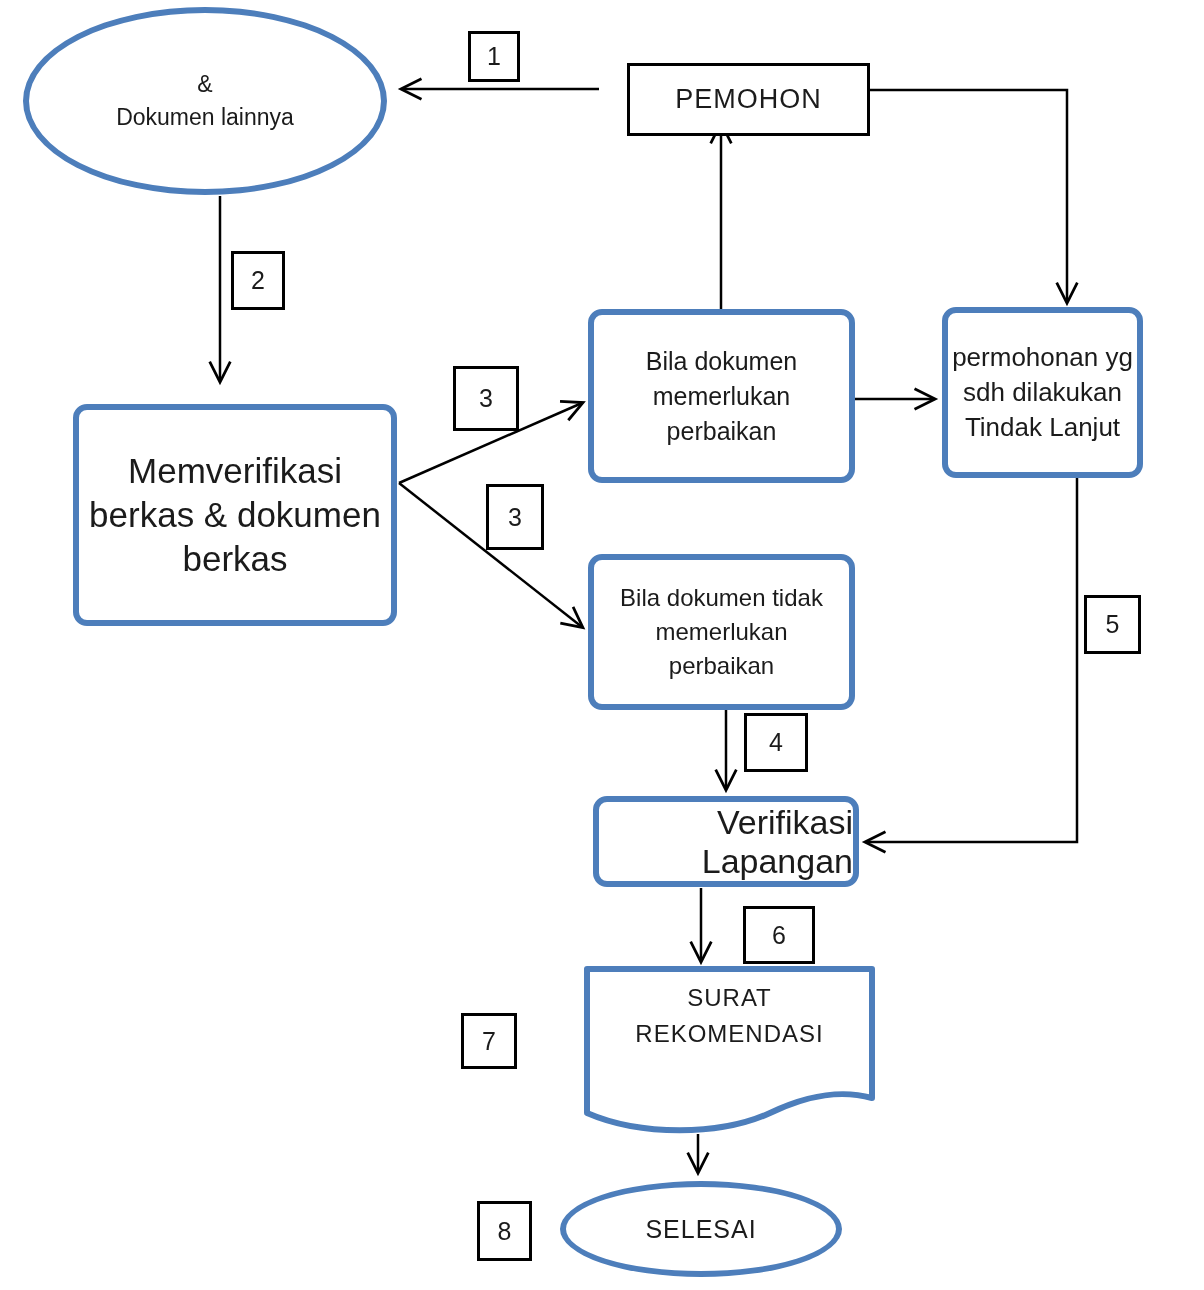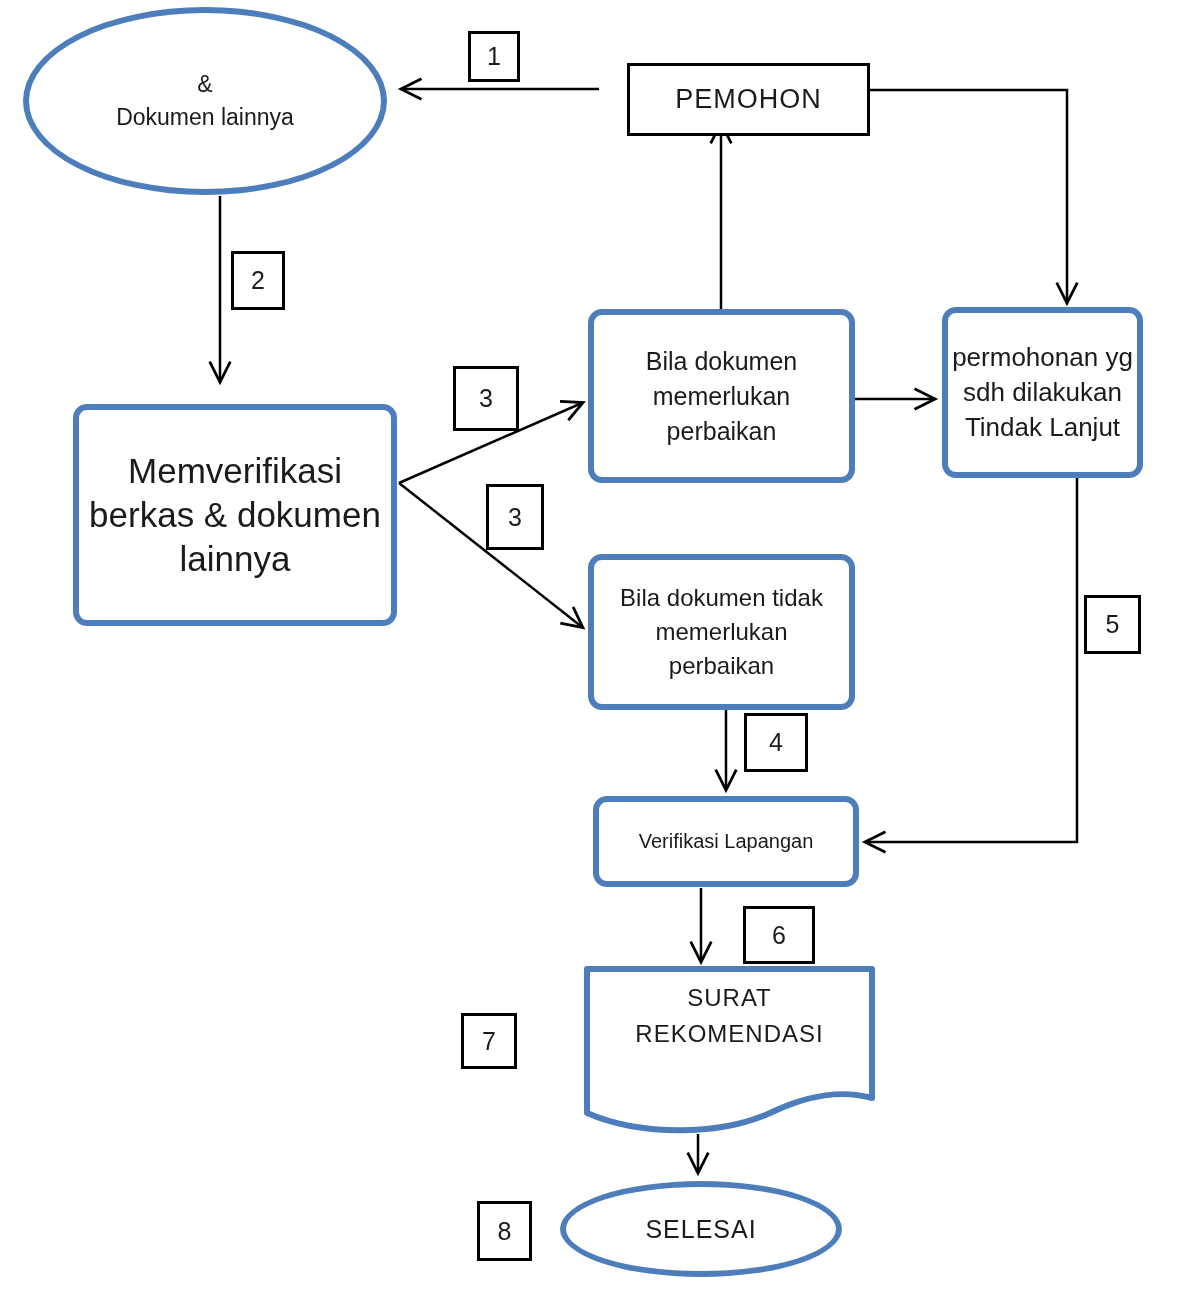--- a/index.html
+++ b/index.html
@@ -75,42 +75,42 @@
     <span>Dokumen lainnya</span>
   </div>
 
   <div class="node blackbox" style="left:599px;top:63px;width:243px;height:73px;font-size:27px;letter-spacing:1px;margin-left:28px;">
     <span>PEMOHON</span>
   </div>
 
   <div class="node blue" style="left:73px;top:388px;width:324px;height:222px;font-size:35px;line-height:44px;margin-top:16px;">
     <span>Memverifikasi</span>
     <span>berkas &amp; dokumen</span>
-    <span>lainnya</span>
+    <span>berkas</span>
   </div>
 
   <div class="node blue" style="left:588px;top:309px;width:267px;height:174px;font-size:25px;line-height:35px;">
     <span>Bila dokumen</span>
     <span>memerlukan</span>
     <span>perbaikan</span>
   </div>
 
   <div class="node blue" style="left:942px;top:307px;width:201px;height:171px;font-size:26px;line-height:35px;">
     <span>permohonan yg</span>
     <span>sdh dilakukan</span>
     <span>Tindak Lanjut</span>
   </div>
 
   <div class="node blue" style="left:588px;top:554px;width:267px;height:156px;font-size:24px;line-height:34px;">
     <span>Bila dokumen tidak</span>
     <span>memerlukan</span>
     <span>perbaikan</span>
   </div>
 
-  <div class="node blue" style="left:593px;top:796px;width:266px;height:91px;font-size:20px;">
+  <div class="node blue" style="left:593px;top:796px;width:266px;height:91px;font-size:34px;">
     <span>Verifikasi Lapangan</span>
   </div>
 
   <div class="node doc-text" style="left:587px;top:978px;width:285px;height:76px;font-size:24px;line-height:36px;letter-spacing:1px;background:transparent;">
     <span>SURAT</span>
     <span>REKOMENDASI</span>
   </div>
 
   <div class="node ellipse" style="left:560px;top:1181px;width:282px;height:96px;border:6px solid #4d7ebb;font-size:25px;letter-spacing:1px;">
     <span>SELESAI</span>

